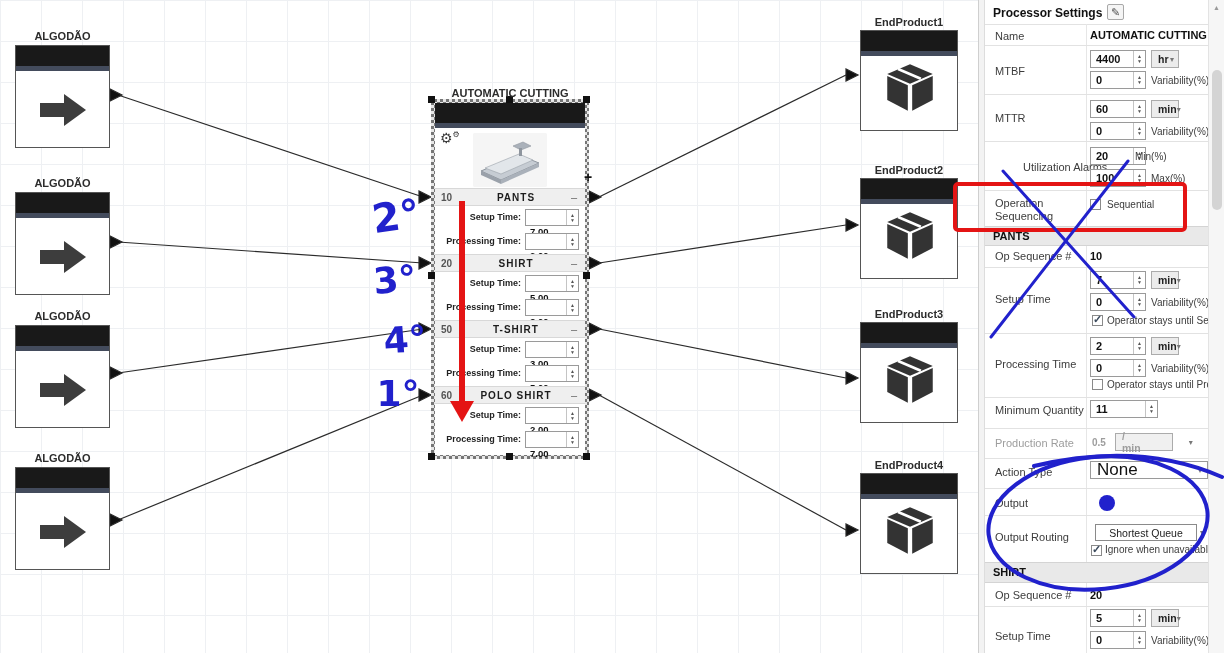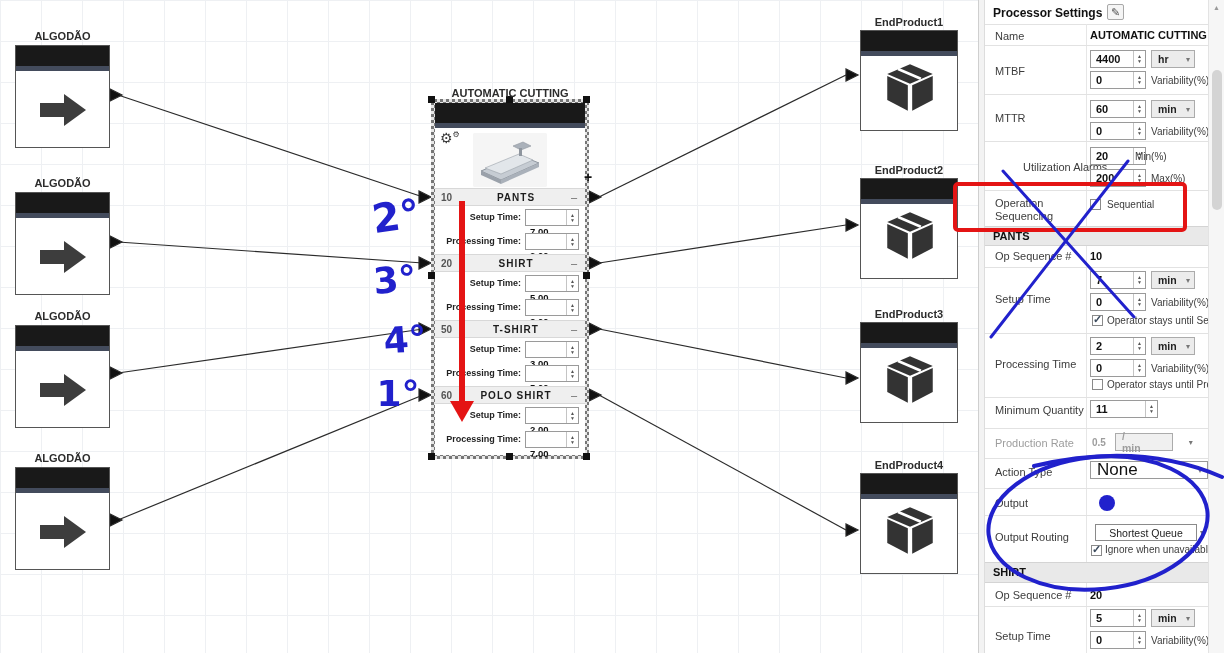--- a/index.html
+++ b/index.html
@@ -54,21 +54,21 @@
   #panel { position:absolute; left:985px; top:0; width:223px; height:653px; background:#fff; overflow:hidden; z-index:2; font-size:11px; color:#3c3c3c; }
   #scrollbar { position:absolute; left:1208px; top:0; width:16px; height:653px; background:#f6f6f6; border-left:1px solid #e3e3e3; z-index:2; }
   #scroll-thumb { position:absolute; left:3px; top:70px; width:10px; height:140px; background:#d4d4d4; border-radius:5px; }
   #scroll-up { position:absolute; left:4px; top:4px; font-size:7px; color:#999; }
   .sep { position:absolute; left:0; width:223px; height:1px; background:#e2e2e2; }
   .vdiv { position:absolute; left:101px; top:24px; width:1px; height:629px; background:#e6e6e6; }
   .plabel { position:absolute; left:10px; color:#3c3c3c; }
   .pval-bold { position:absolute; font-weight:bold; color:#111; }
   .numbox { position:absolute; width:56px; height:18px; background:#fff; border:1px solid #9a9a9a; display:flex; align-items:center; }
   .numbox .v { font-size:11px; font-weight:bold; padding-left:5px; color:#111; }
-  .unitbox { position:absolute; width:44px; height:18px; background:#ececec; border:1px solid #ababab; display:flex; align-items:center; }
+  .unitbox { position:absolute; width:28px; height:18px; background:#ececec; border:1px solid #ababab; display:flex; align-items:center; }
   .unitbox .v { font-size:10.5px; font-weight:bold; padding-left:6px; color:#222; flex:1; }
   .unitbox .chev { font-size:8px; color:#777; padding-right:4px; }
   .smalltext { position:absolute; font-size:10px; color:#3c3c3c; }
   .cb { position:absolute; width:11px; height:11px; border:1px solid #8a8a8a; background:#fff; }
   .cb.checked::after { content:"✓"; position:absolute; left:0px; top:-3px; font-size:11px; color:#3d4c5e; font-weight:bold; }
   .sect-hdr { position:absolute; left:0; width:223px; background:#e9e9e9; border-top:1px solid #d4d4d4; border-bottom:1px solid #d4d4d4; font-weight:bold; color:#111; padding:3px 0 0 8px; }
   .disabled { color:#9d9d9d !important; }
   .ddbox { position:absolute; height:18px; background:#fff; border:1px solid #9a9a9a; display:flex; align-items:center; }
   .ddbox .v { font-size:17px; font-weight:normal; padding-left:6px; color:#111; flex:1; }
   .ddbox .chev { font-size:8px; color:#777; padding-right:5px; }
@@ -357,21 +357,21 @@
     <div class="smalltext" style="left:166px;top:126px;">Variability(%)</div>
     <div class="sep" style="top:141px;"></div>
 
     <div class="plabel" style="top:161px;margin-left:28px;">Utilization Alarms</div>
     <span class="numbox" style="left:105px;top:147px;">
         <span class="v">20</span>
         <span class="spin"></span>
       </span>
     <div class="smalltext" style="left:150px;top:151px;">Min(%)</div>
     <span class="numbox" style="left:105px;top:169px;">
-        <span class="v">200</span>
+        <span class="v">100</span>
         <span class="spin"></span>
       </span>
     <div class="smalltext" style="left:166px;top:173px;">Max(%)</div>
     <div class="sep" style="top:190px;"></div>
 
     <div class="plabel" style="top:197px;line-height:13px;">
       <span>Operation</span><br><span>Sequencing</span>
     </div>
     <span class="cb" style="left:105px;top:199px;"></span>
     <div class="smalltext" style="left:122px;top:199px;">Sequential</div>

